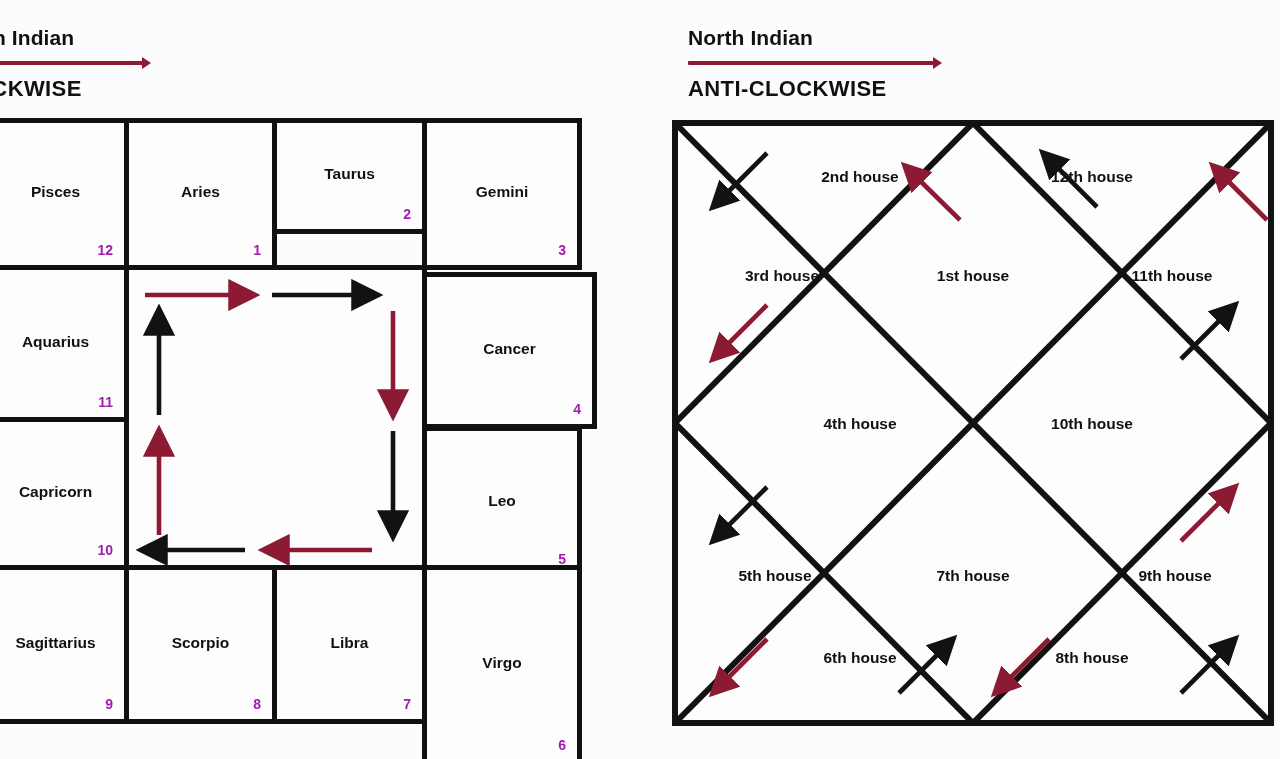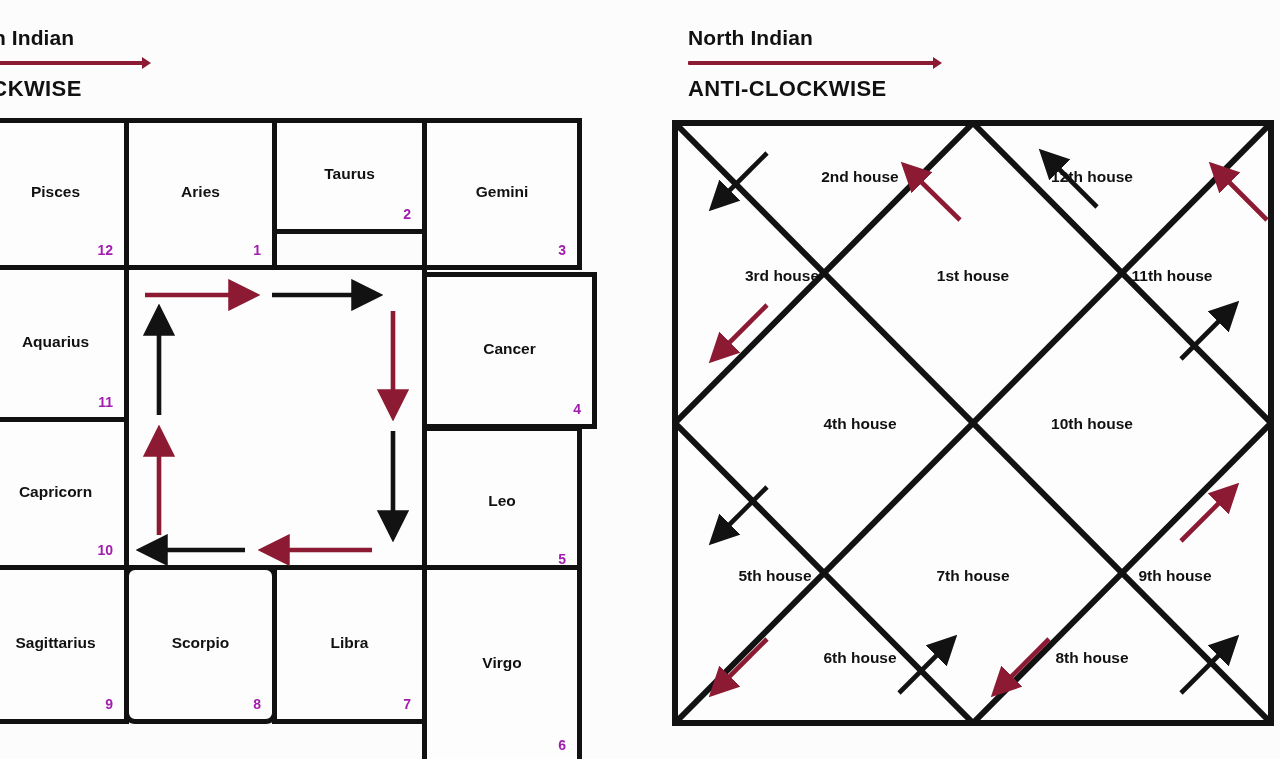--- a/index.html
+++ b/index.html
@@ -186,21 +186,21 @@
       <span class="sign">Leo</span>
       <span class="num">5</span>
     </div>
 
     <div id="south-center" style="left:142px; top:147px; width:303px; height:305px;"></div>
 
     <div class="sq-cell" style="left:0px;   top:447px; width:147px; height:159px;">
       <span class="sign">Sagittarius</span>
       <span class="num">9</span>
     </div>
-    <div class="sq-cell" style="left:142px; top:447px; width:153px; height:159px;border-radius:11px;">
+    <div class="sq-cell" style="left:142px; top:447px; width:153px; height:159px;">
       <span class="sign">Scorpio</span>
       <span class="num">8</span>
     </div>
     <div class="sq-cell" style="left:290px; top:447px; width:155px; height:159px;">
       <span class="sign">Libra</span>
       <span class="num">7</span>
     </div>
     <div class="sq-cell" style="left:440px; top:447px; width:160px; height:200px;">
       <span class="sign">Virgo</span>
       <span class="num">6</span>

